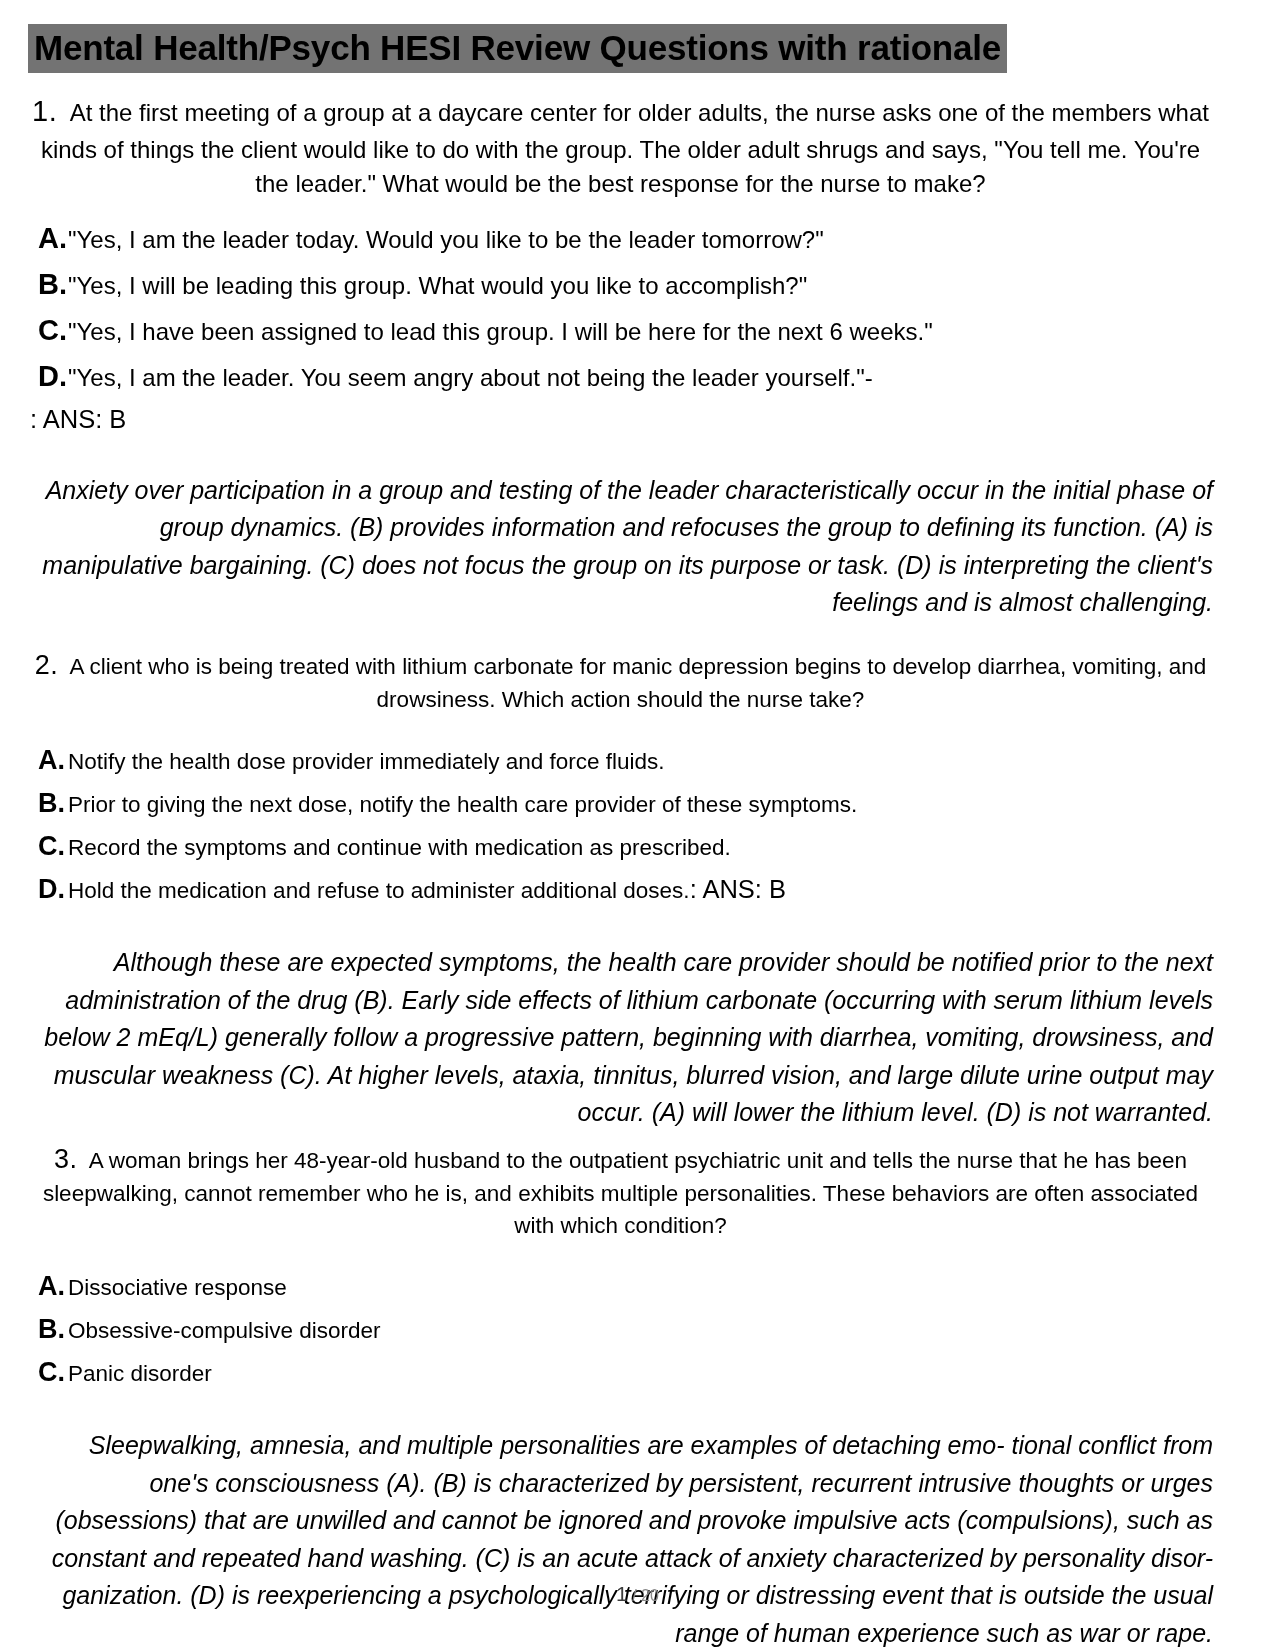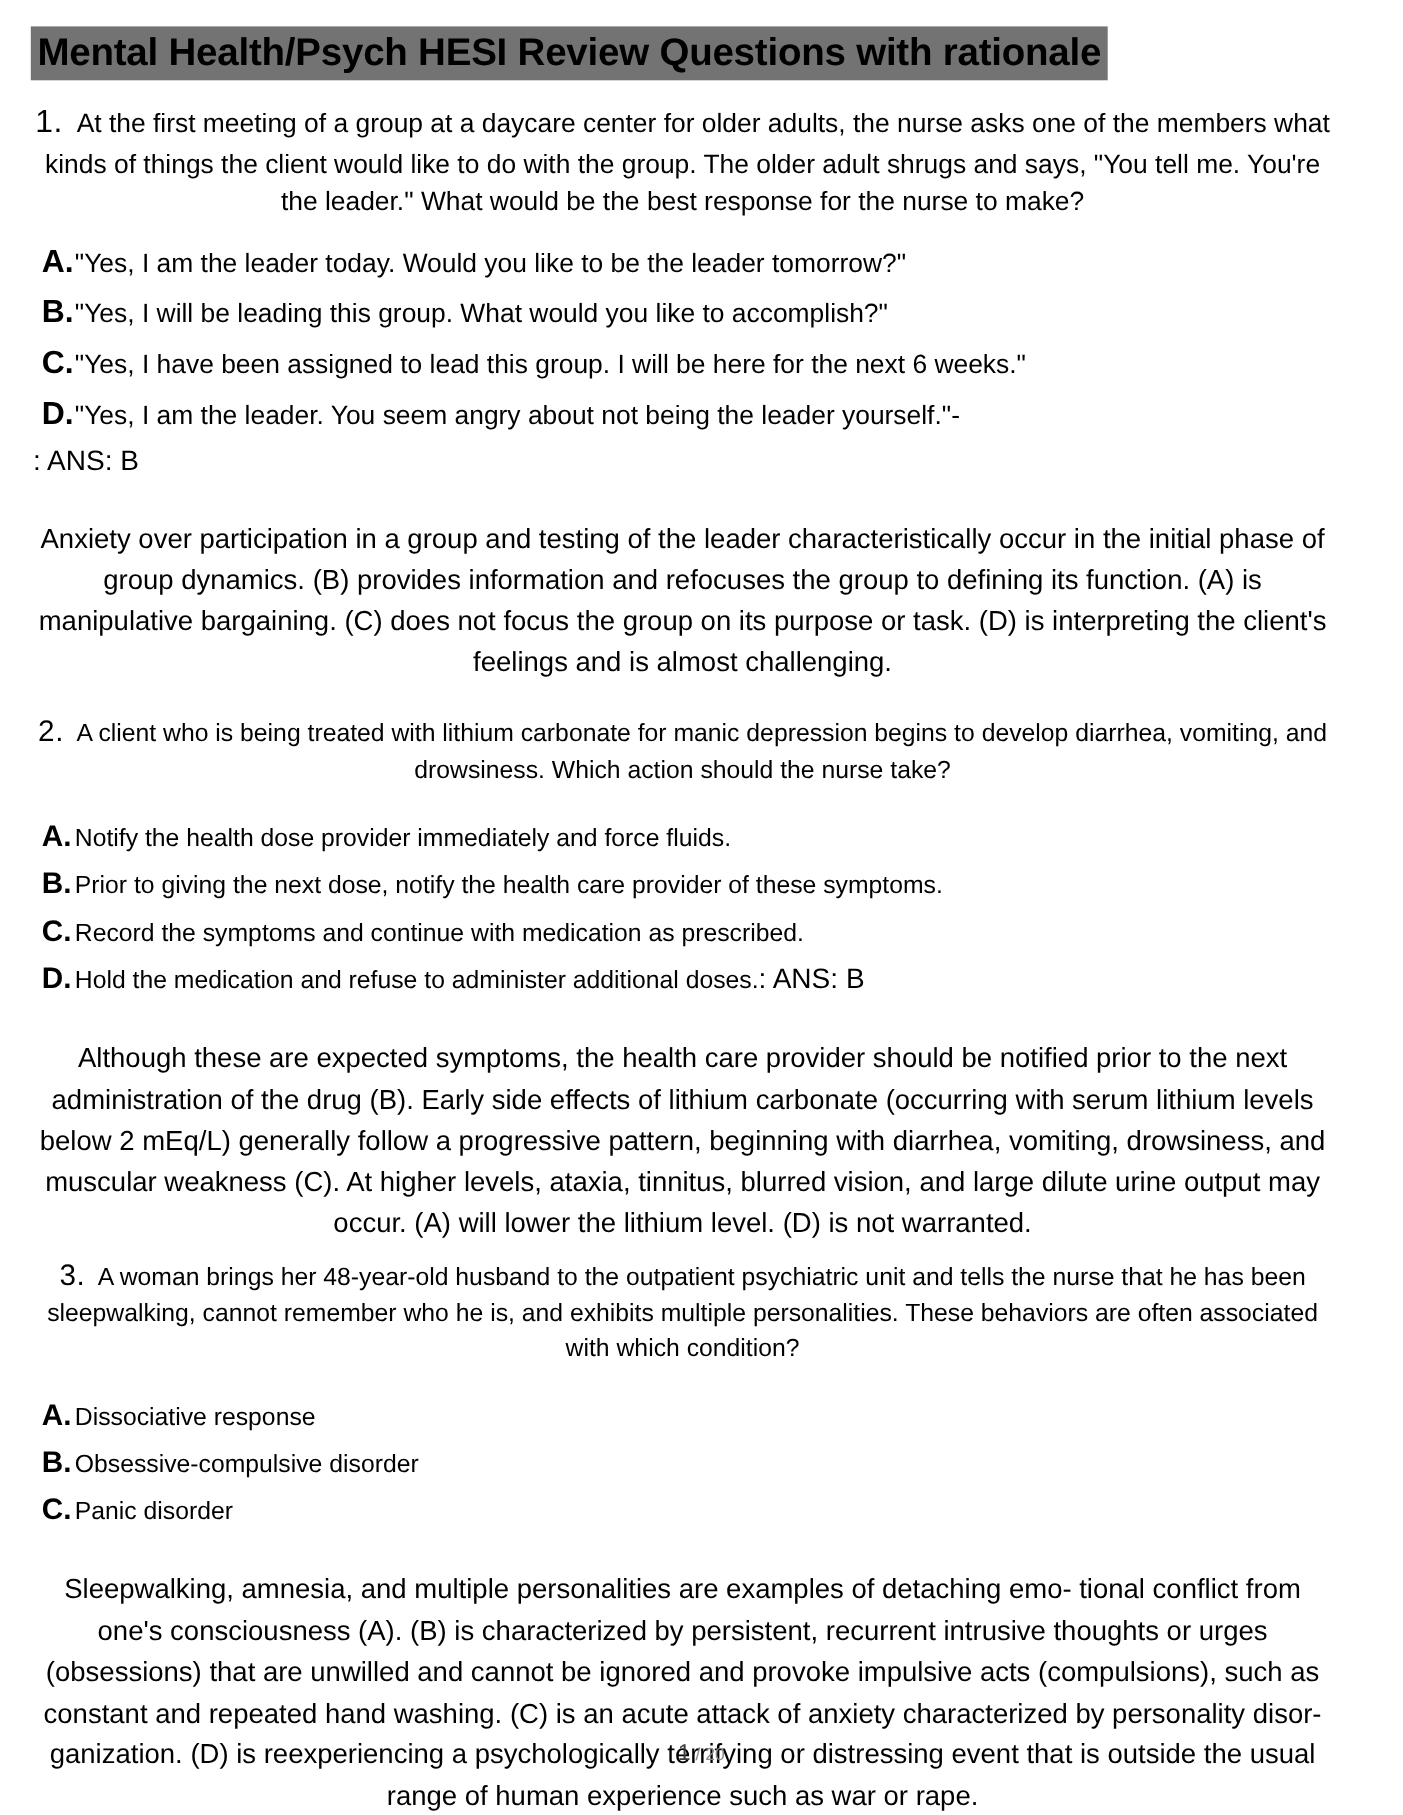--- a/index.html
+++ b/index.html
@@ -89,21 +89,22 @@
   .ans-line {
     font-size: 25.5px;
     margin: 4px 0 0 2px;
     line-height: 1.4;
   }
 
   .rationale {
     font-size: 25px;
     line-height: 1.5;
     margin: 34px 0 0 0;
-    text-align: center;
+    text-align: right;
+    font-style: italic;
   }
 
   .spacer-sm { height: 14px; }
   .spacer-md { height: 24px; }
 
   
   .footer {
     position: absolute;
     left: 0;
     right: 0;

